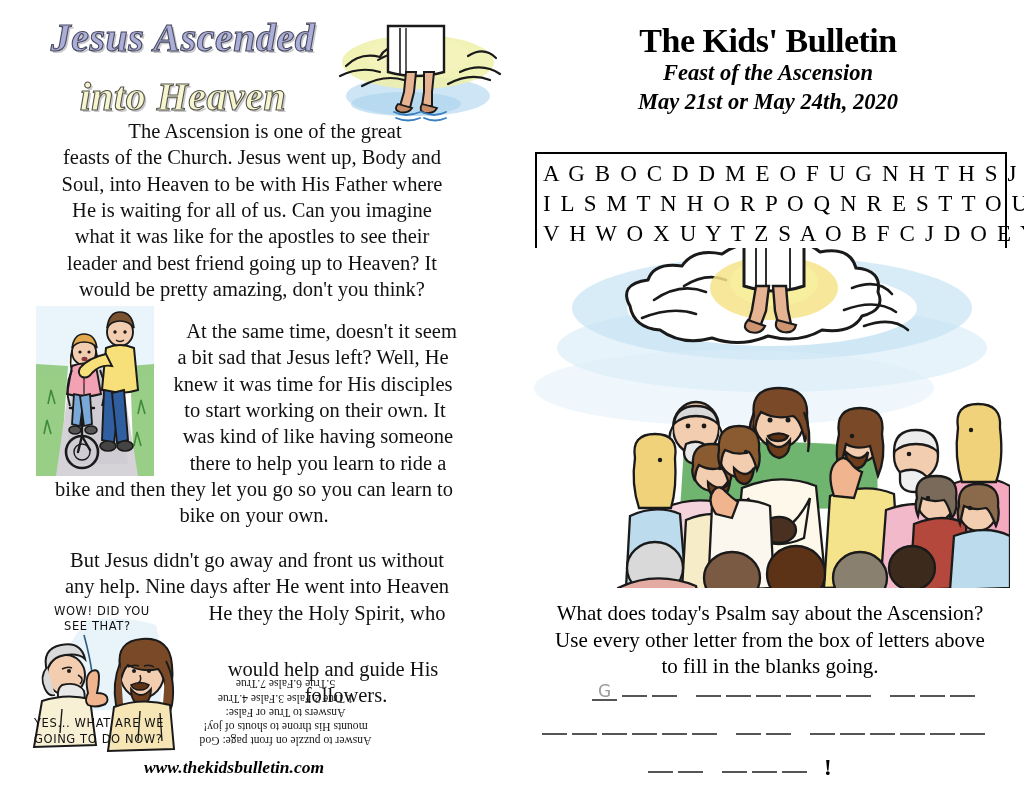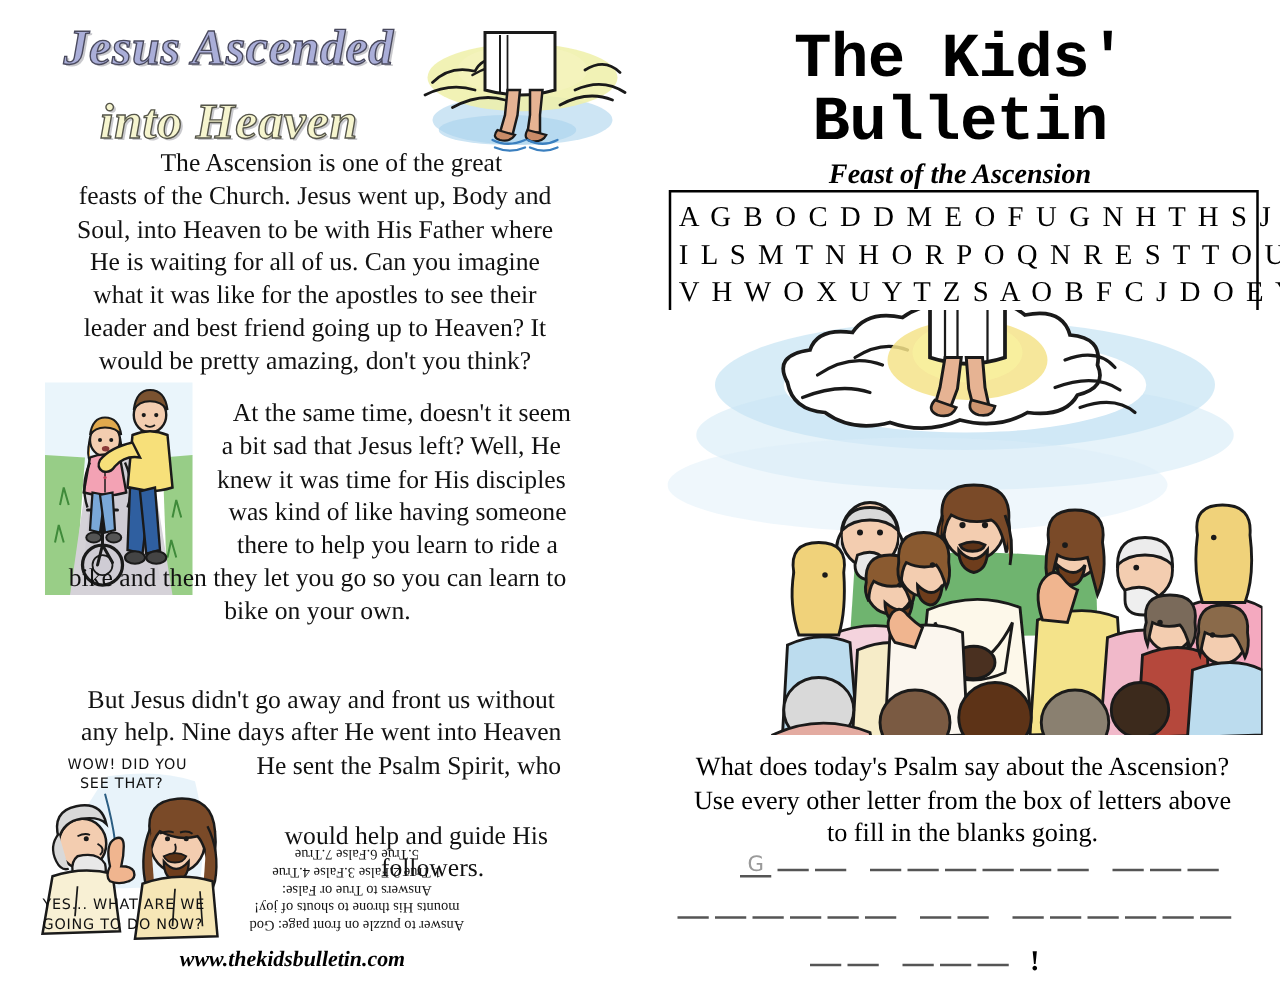--- a/index.html
+++ b/index.html
@@ -142,23 +142,23 @@
     left: 512px; top: 0;
     width: 512px; height: 791px;
   }
   #masthead {
     position: absolute;
     left: 0; top: 24px;
     width: 512px;
     text-align: center;
   }
   #bulletin-title {
-    font-family: Liberation Mono, monospace;
+    font-family: Liberation Serif, serif;
     font-weight: bold;
-    font-size: 50px;
+    font-size: 34px;
     letter-spacing: -0.5px;
     color: #000;
     line-height: 1.0;
   }
   .sub-line {
     font-family: "Liberation Serif", "DejaVu Serif", serif;
     font-style: italic;
     font-weight: bold;
     font-size: 22.5px;
     color: #000;
@@ -341,30 +341,31 @@
         <path d="M90 86 l4 50 l-11 3 l-5 -50 z" fill="#2f5fa0" stroke="#1a1a1a" stroke-width="1.9"></path>
         <ellipse cx="74" cy="142" rx="8" ry="5" fill="#444" stroke="#1a1a1a" stroke-width="1.7"></ellipse>
         <ellipse cx="91" cy="142" rx="8" ry="5" fill="#444" stroke="#1a1a1a" stroke-width="1.7"></ellipse>
       </svg>
     </div>
 
     <div id="para2" class="body-text">
       <span class="l p2i1">At the same time, doesn't it seem</span>
       <span class="l p2i2">a bit sad that Jesus left?  Well, He</span>
       <span class="l p2i3">knew it was time for His disciples</span>
+      <span class="l p2i4">to start working on their own.  It</span>
       <span class="l p2i5">was kind of like having someone</span>
       <span class="l p2i6">there to help you learn to ride a</span>
       <span class="l p2i7">bike and then they let you go so you can learn to</span>
       <span class="l p2i8">bike on your own.</span>
     </div>
 
     <div id="para3" class="body-text">
       <span class="l p3i1">But Jesus didn't go away and front us without</span>
       <span class="l p3i2">any help.  Nine days after He went into Heaven</span>
-      <span class="l p3i3">He sent the Psalm Spirit, who</span>
+      <span class="l p3i3">He they the Holy Spirit, who</span>
       <span class="l p3i4">would help and guide His</span>
       <span class="l p3i5">followers.</span>
     </div>
 
     <div id="cartoon">
       <svg width="178" height="152" viewBox="0 0 178 152">
 
         <path d="M58 20 q40 -6 70 4 q10 40 4 80 q-60 10 -104 2 q-4 -44 30 -86 z" fill="#d6eaf6" opacity="0.55"></path>
 
         <text x="26" y="14" font-family="DejaVu Sans, sans-serif" font-size="11.5" fill="#111" letter-spacing="0.6">WOW! DID YOU</text>

